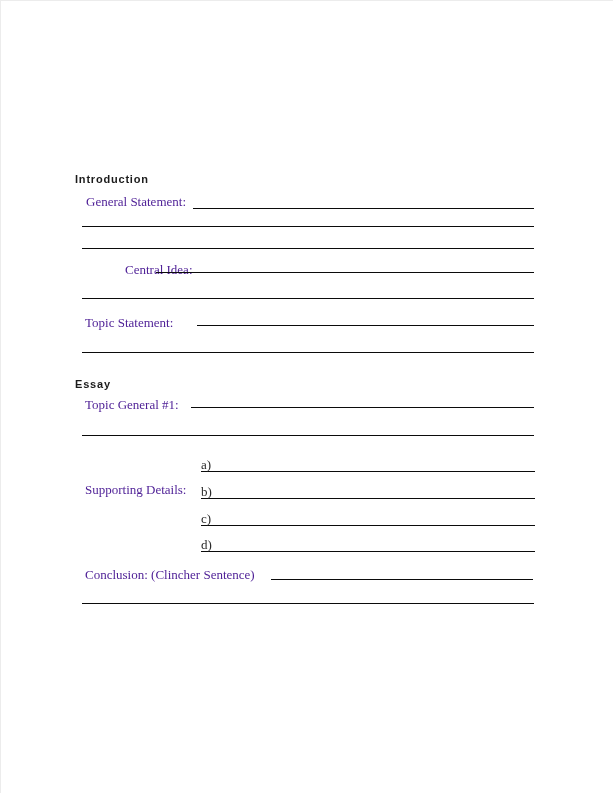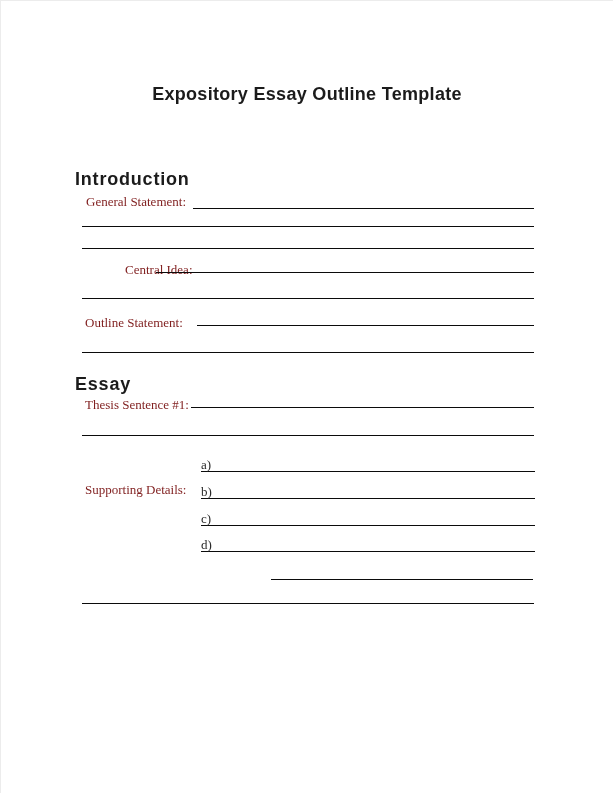--- a/index.html
+++ b/index.html
@@ -31,32 +31,32 @@
     font-size: 18px;
     line-height: 22px;
     letter-spacing: 0.3px;
     color: #1b1b1b;
   }
 
   .section-heading {
     position: absolute;
     font-family: "Liberation Sans", sans-serif;
     font-weight: bold;
-    font-size: 18px;
+    font-size: 11px;
     line-height: 18px;
     letter-spacing: 0.8px;
     color: #1b1b1b;
   }
 
   .field-label {
     position: absolute;
     font-size: 13px;
     line-height: 16px;
     white-space: nowrap;
-    color: #7f1d1d;
+    color: #4c1d95;
   }
 
   .rule {
     position: absolute;
     height: 0;
     border-top: 1.5px solid #0b0b0b;
   }
 
   .detail-item {
     position: absolute;
@@ -67,46 +67,46 @@
     font-size: 13px;
     line-height: 17px;
     color: #2a2a2a;
   }
 </style>
 </head>
 <body>
 
 <div class="page">
 
-  <div class="doc-title">Expository Essay Outline Template</div>
 
   <div class="section-heading" style="left:74px; top:169px;">Introduction</div>
 
   <div class="field-label" style="left:85px; top:193px;">General Statement:</div>
   <div class="rule" style="left:192px; top:207px; width:341px;"></div>
   <div class="rule" style="left:81px; top:225px; width:452px;"></div>
   <div class="rule" style="left:81px; top:247px; width:452px;"></div>
 
   <div class="field-label" style="left:84px; top:261px;margin-left:40px;">Central Idea:</div>
   <div class="rule" style="left:155px; top:271px; width:378px;"></div>
   <div class="rule" style="left:81px; top:297px; width:452px;"></div>
 
-  <div class="field-label" style="left:84px; top:314px;">Outline Statement:</div>
+  <div class="field-label" style="left:84px; top:314px;">Topic Statement:</div>
   <div class="rule" style="left:196px; top:324px; width:337px;"></div>
   <div class="rule" style="left:81px; top:351px; width:452px;"></div>
 
   <div class="section-heading" style="left:74px; top:374px;">Essay</div>
 
-  <div class="field-label" style="left:84px; top:396px;">Thesis Sentence #1:</div>
+  <div class="field-label" style="left:84px; top:396px;">Topic General #1:</div>
   <div class="rule" style="left:190px; top:406px; width:343px;"></div>
   <div class="rule" style="left:81px; top:434px; width:452px;"></div>
 
   <div class="field-label" style="left:84px; top:451px;margin-top:30px;">Supporting Details:</div>
 
   <div class="detail-item" style="top:455px;">a)</div>
   <div class="detail-item" style="top:482px;">b)</div>
   <div class="detail-item" style="top:509px;">c)</div>
   <div class="detail-item" style="top:535px;">d)</div>
 
+  <div class="field-label" style="left:84px; top:566px;">Conclusion: (Clincher Sentence)</div>
   <div class="rule" style="left:270px; top:578px; width:262px;"></div>
   <div class="rule" style="left:81px; top:602px; width:452px;"></div>
 
 </div>
 
 </body></html>

